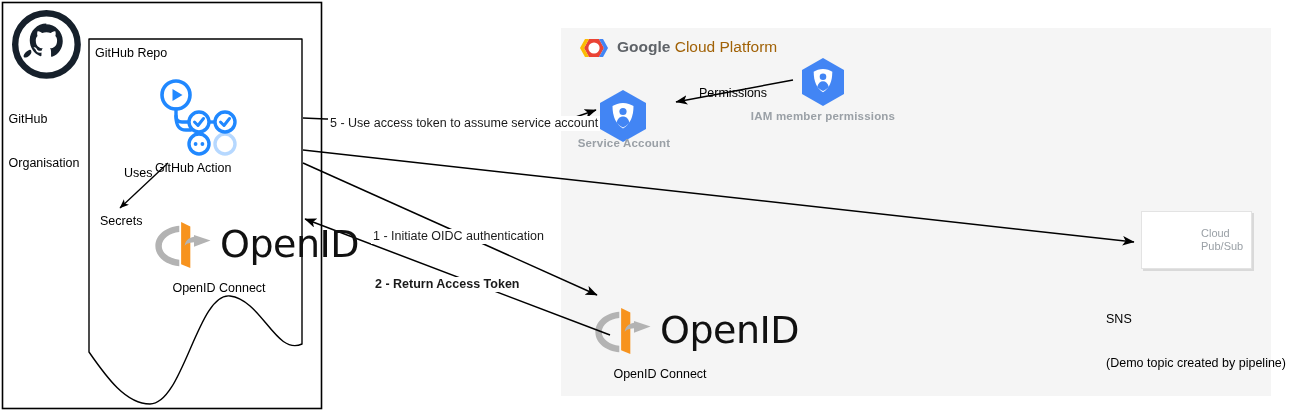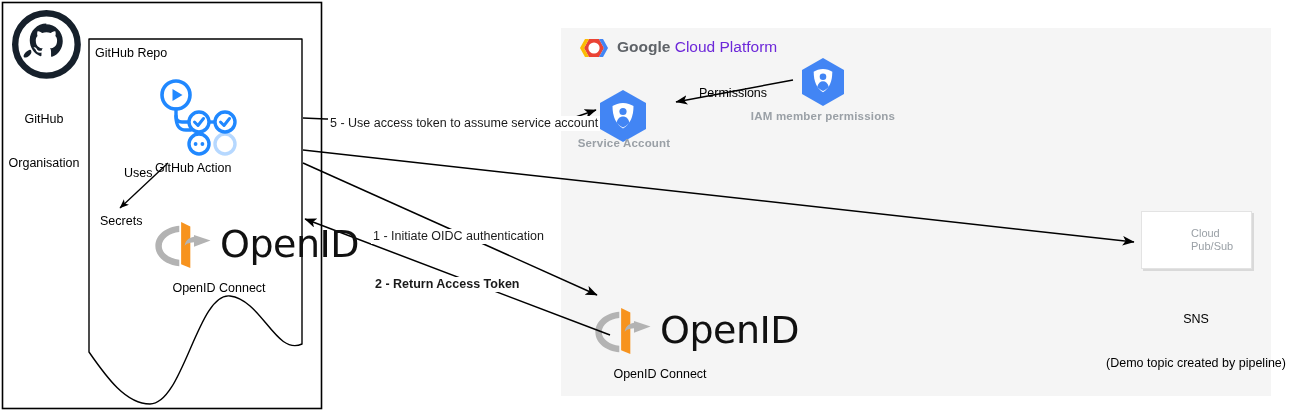--- a/index.html
+++ b/index.html
@@ -22,21 +22,21 @@
     width: 1311px;
     height: 411px;
   }
   .lbl {
     position: absolute;
     font-family: "Liberation Sans", sans-serif;
     color: #000000;
     white-space: pre;
     line-height: 1.18;
   }
-  .lbl.ctr { text-align: center; transform: translateX(-50%); }
+  .lbl.ctr { transform: translateX(-50%); }
   .arrow-lbl {
     font-size: 12.5px;
     color: #1a1a1a;
     background: transparent;
   }
   .node-lbl { font-size: 12.5px; }
   .gcp-node-lbl {
     font-size: 11.5px;
     font-weight: bold;
     color: #9aa0a6;
@@ -55,40 +55,40 @@
     left: 1141px;
     top: 211px;
     width: 111px;
     height: 58px;
     background: #ffffff;
     border: 1px solid #e3e3e3;
     box-shadow: 2px 2px 0 0 #d9d9d9;
     display: flex;
     align-items: center;
     gap: 7px;
-    padding-left: 10px;
+    padding-left: 20px;
     box-sizing: border-box;
   }
   .pubsub-text {
     font-size: 11px;
     color: #9aa0a6;
     line-height: 1.22;
     white-space: pre-line;
   }
   .gcp-brand {
     position: absolute;
     left: 576px;
     top: 36px;
     display: flex;
     align-items: center;
     gap: 9px;
   }
   .gcp-brand-text { font-size: 15.5px; white-space: pre; }
   .gcp-brand-text b { color: #5f6368; font-weight: bold; }
-  .gcp-brand-text span { color: #6d28d9; font-weight: normal; }
+  .gcp-brand-text span { color: #a16207; font-weight: normal; }
   .openid-wrap { position: absolute; display: flex; align-items: center; margin-left: 20px; }
   .openid-word {
     font-family: "DejaVu Sans", sans-serif;
     font-weight: normal;
     color: #111111;
     letter-spacing: -0.5px;
   }
 </style>
 </head>
 <body>

